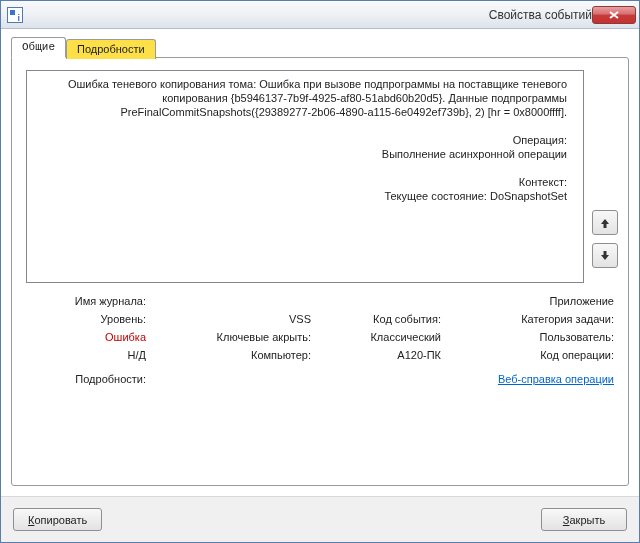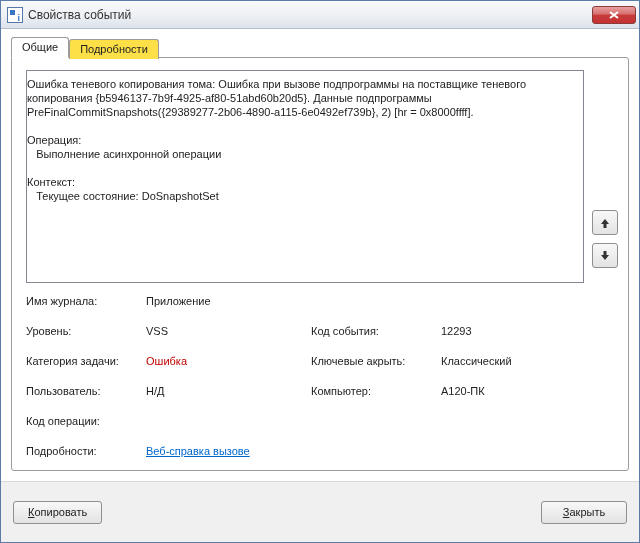--- a/index.html
+++ b/index.html
@@ -12,20 +12,21 @@
     height: 543px;
     overflow: hidden;
   }
   .window {
     width: 640px;
     height: 543px;
     border: 1px solid #5a7ca8;
     background: #fff;
     display: flex;
     flex-direction: column;
+    text-align: right;
   }
   .titlebar {
     height: 28px;
     background: linear-gradient(to bottom, #f8f9fa 0%, #eef1f5 50%, #dde3ec 100%);
     border-bottom: 1px solid #b6bccc;
     display: flex;
     align-items: center;
     padding: 0 0 0 6px;
   }
   .titlebar .app-icon {
@@ -88,20 +89,21 @@
     margin-right: 0;
     font-size: 11px;
     color: #222;
     position: relative;
     cursor: default;
   }
   .tab.active {
     background: #fff;
     border-bottom: 1px solid #fff;
     z-index: 3;
+    font-family: Liberation Mono, monospace;
   }
   .tab.inactive {
     top: 1px;
     background: #fde047;
   }
   .tab-body {
     flex: 1;
     border: 1px solid #9b9b9b;
     background: #fff;
     border-radius: 0 3px 3px 3px;
@@ -111,21 +113,21 @@
     position: relative;
   }
   .msg-wrap {
     display:flex;
     gap:8px;
     align-items:flex-start;
   }
   .message-box {
     flex:1;
     border: 1px solid #828790;
-    padding: 6px 0;
+    padding: 6px 16px;
     height: 213px;
     font-size: 11px;
     line-height: 14px;
     color: #222;
     white-space: pre-wrap;
     overflow: hidden;
     background: #fff;
   }
   .nav-btns {
     display:flex;
@@ -143,30 +145,30 @@
     display:flex;
     align-items:center;
     justify-content:center;
     cursor:default;
   }
   .nav-btn svg { fill:#333; }
   .grid {
     margin-top: 12px;
     display: grid;
     grid-template-columns: 120px 165px 130px 1fr;
-    row-gap: 18px;
+    row-gap: 6px;
     font-size: 11px;
     color: #222;
   }
   .grid .label { color: #222; }
   .grid .value { color: #222; }
   .grid .red { color: #c00000; }
   .grid .link { color: #0066cc; text-decoration: underline; cursor: pointer; }
   .footer {
-    height: 61px;
+    height: 46px;
     background: #f0f0f0;
     border-top: 1px solid #d8d8d8;
     display: flex;
     align-items: center;
     padding: 0 12px;
   }
   .footer .spacer { flex: 1; }
   .btn {
     min-width: 86px;
     height: 23px;
@@ -227,38 +229,37 @@
       </div>
 
       <div class="grid">
         <div class="label">Имя журнала:</div>
         <div class="value" style="grid-column:2/span 3">Приложение</div>
 
         <div class="label">Уровень:</div>
         <div class="value">VSS</div>
 
         <div class="label">Код события:</div>
-        <div class="value">12293</div>
         <div class="label">Категория задачи:</div>
 
         <div class="value red">Ошибка</div>
         <div class="label">Ключевые акрыть:</div>
         <div class="value">Классический</div>
 
         <div class="label">Пользователь:</div>
         <div class="value">Н/Д</div>
         <div class="label">Компьютер:</div>
         <div class="value">A120-ПК</div>
 
         <div class="label">Код операции:</div>
         <div class="value" style="grid-column:2/span 3"></div>
 
         <div class="label">Подробности:</div>
         <div class="value" style="grid-column:2/span 3">
-          <span class="link">Веб-справка вызове</span>
+          <span class="link">Веб-справка операции</span>
         </div>
       </div>
 
     </div>
   </div>
 
   <div class="footer">
     <div class="btn">
         <span><span class="u">К</span><span>опировать</span></span>
       </div>

